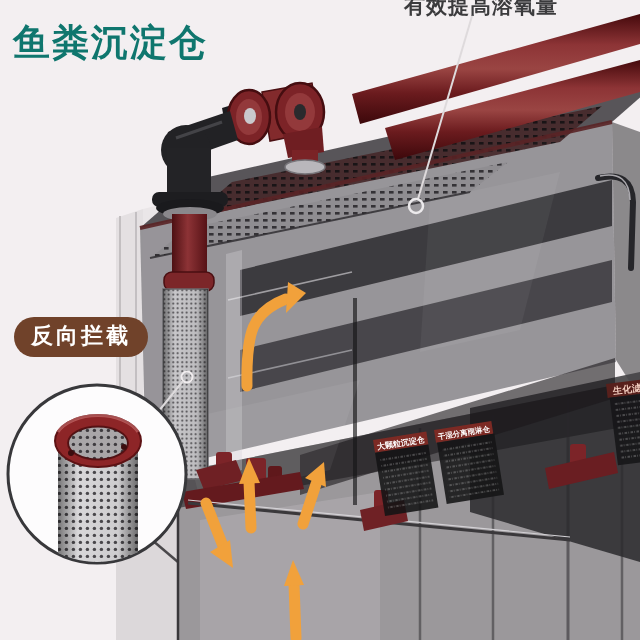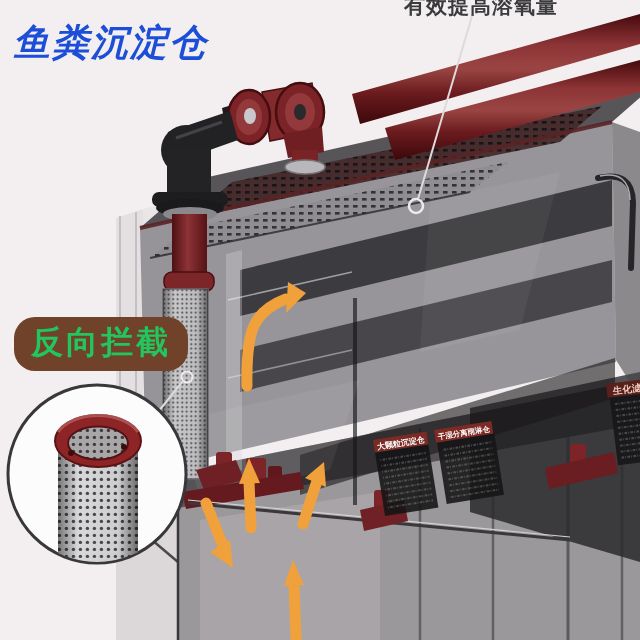--- a/index.html
+++ b/index.html
@@ -6,32 +6,31 @@
   #stage{
     position:relative;width:640px;height:640px;overflow:hidden;
     background:#f3eff1;
     font-family:"DejaVu Sans","Liberation Sans",sans-serif;
   }
   #scene{position:absolute;left:0;top:0;}
   .overlay{position:absolute;z-index:5;}
   #page-title{
     left:13px;top:18px;
     font-size:37px;font-weight:800;letter-spacing:2px;
-    color:#1d4ed8;
-    font-style:italic;
+    color:#0f766e;
   }
   #oxygen-note{
     left:404px;top:-8px;
     font-size:21px;font-weight:600;letter-spacing:1px;
     color:#3b3b3d;white-space:nowrap;
   }
   #reverse-pill{
     left:14px;top:317px;
-    background:#70422a;color:#22c55e;
-    font-size:32px;font-weight:800;letter-spacing:3px;
+    background:#70422a;color:#ffffff;
+    font-size:22px;font-weight:800;letter-spacing:3px;
     padding:4px 17px 6px 17px;border-radius:21px;
     white-space:nowrap;
   }
   svg text.chamber{fill:#ffffff;font-weight:700;}
   svg text.chamber3{fill:#f3cdbf;font-weight:700;}
 </style>
 </head>
 <body>
 
 <div id="stage">

